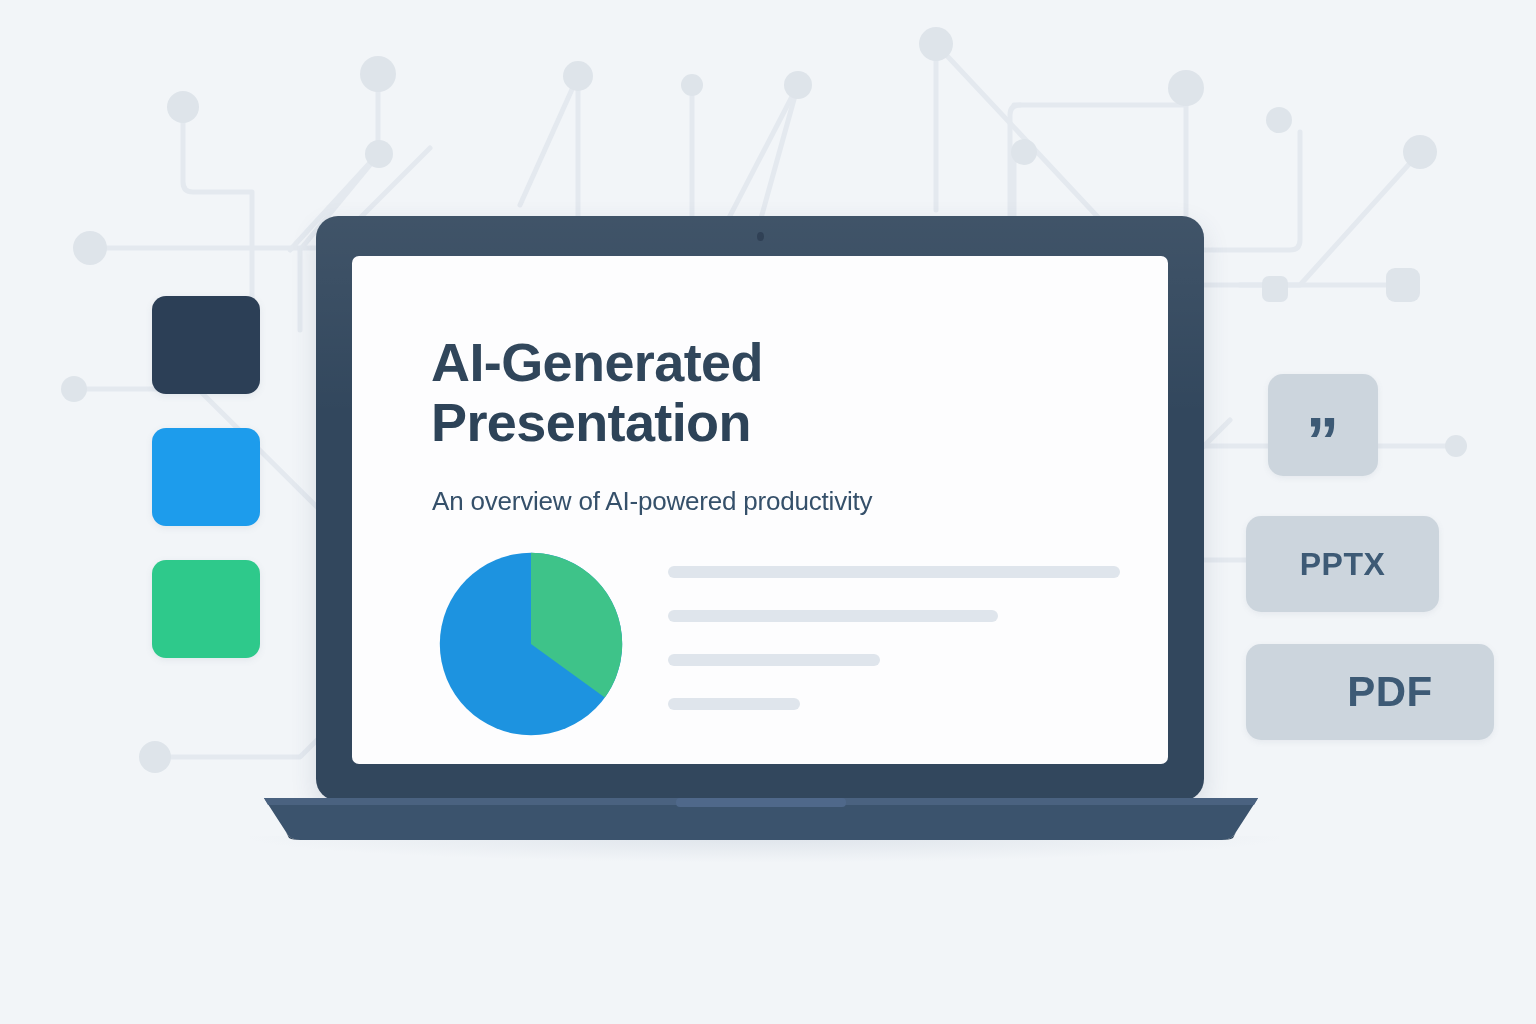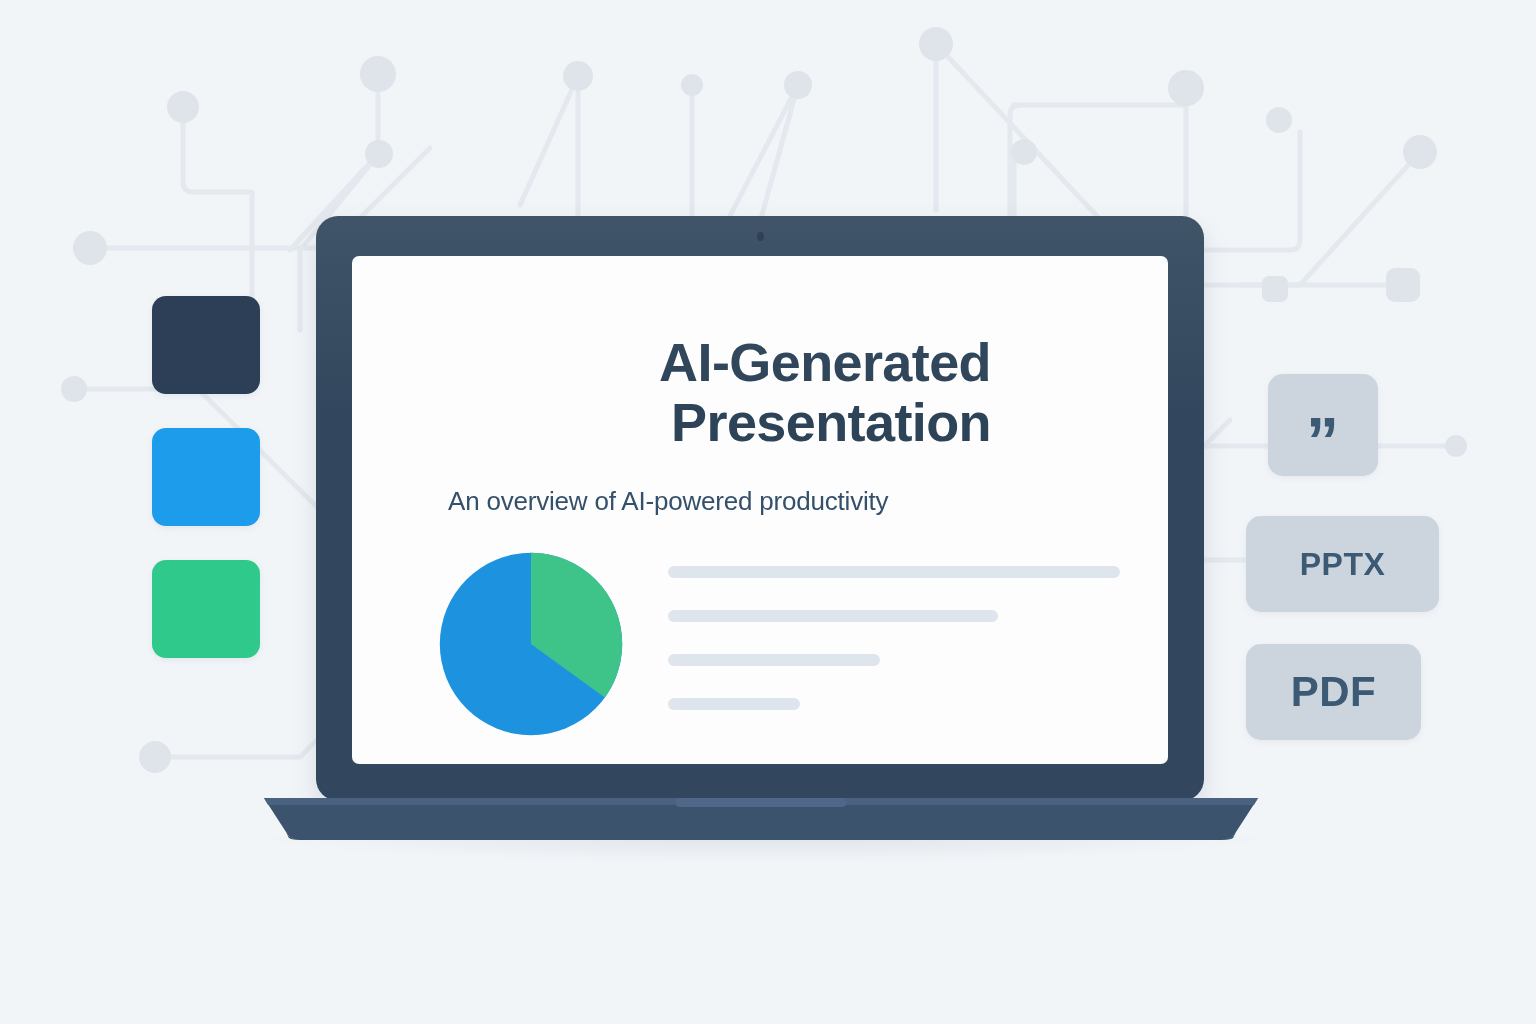--- a/index.html
+++ b/index.html
@@ -7,21 +7,20 @@
     padding: 0;
     background: #ffffff;
   }
   #stage {
     position: relative;
     width: 1536px;
     height: 1024px;
     overflow: hidden;
     background: #f2f5f8;
     font-family: "Liberation Sans", sans-serif;
-    text-align: right;
   }
 
   
   #circuit {
     position: absolute;
     left: 0; top: 0;
     width: 1536px; height: 1024px;
     pointer-events: none;
   }
 
@@ -97,21 +96,21 @@
     top: 76px;
     width: 560px;
     font-size: 54px;
     font-weight: bold;
     line-height: 1.12;
     color: #2d4358;
     letter-spacing: -0.6px;
   }
   #slide-subtitle {
     position: absolute;
-    left: 96px;
+    left: 80px;
     top: 230px;
     font-size: 26px;
     color: #35506a;
     letter-spacing: -0.2px;
   }
   #slide-chart {
     position: absolute;
     left: 84px;
     top: 293px;
     width: 190px;
@@ -153,23 +152,24 @@
     letter-spacing: 1px;
   }
   #badge-pptx {
     left: 1246px; top: 516px;
     width: 193px; height: 96px;
     font-size: 32px;
     letter-spacing: 0.5px;
   }
   #badge-pdf {
     left: 1246px; top: 644px;
-    width: 175px; height: 96px;
+    width: 208px; height: 96px;
     font-size: 42px;
     letter-spacing: 0.5px;
+    padding-left: 40px;
   }
 
   
   #ground-shadow {
     position: absolute;
     left: 250px;
     top: 836px;
     width: 1030px;
     height: 26px;
     background: radial-gradient(ellipse at 50% 0%, rgba(120,140,165,0.17), rgba(120,140,165,0) 72%);

